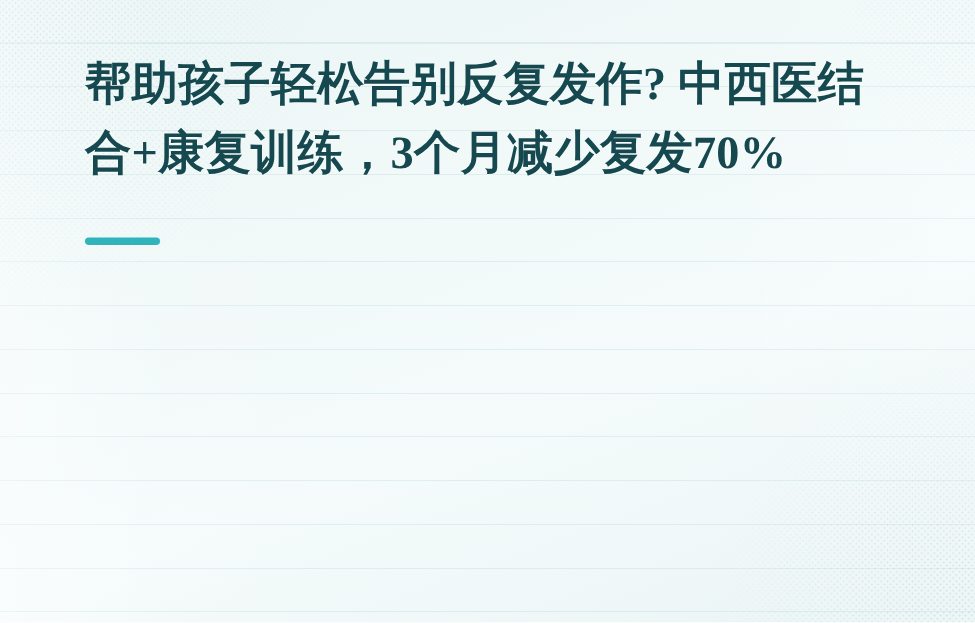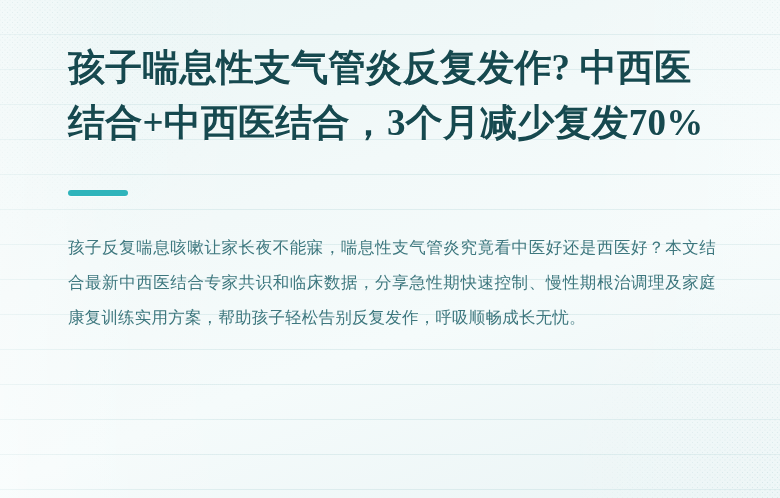--- a/index.html
+++ b/index.html
@@ -113,20 +113,19 @@
 <body>
 
 <div id="cover">
 
   <div id="bg-rules"></div>
   <div id="bg-dots"></div>
   <div id="bg-sheen"></div>
 
   <div id="content">
 
-    <h1 id="headline">孩子喘息性支气管炎反复发作? 中西医结合+中西医结合，3个月减少复发70%</h1>
+    <h1 id="headline">帮助孩子轻松告别反复发作? 中西医结合+康复训练，3个月减少复发70%</h1>
 
     <div id="accent-rule"></div>
 
-    <p id="summary">孩子反复喘息咳嗽让家长夜不能寐，喘息性支气管炎究竟看中医好还是西医好？本文结合最新中西医结合专家共识和临床数据，分享急性期快速控制、慢性期根治调理及家庭康复训练实用方案，帮助孩子轻松告别反复发作，呼吸顺畅成长无忧。</p>
 
   </div>
 </div>
 
 </body></html>

